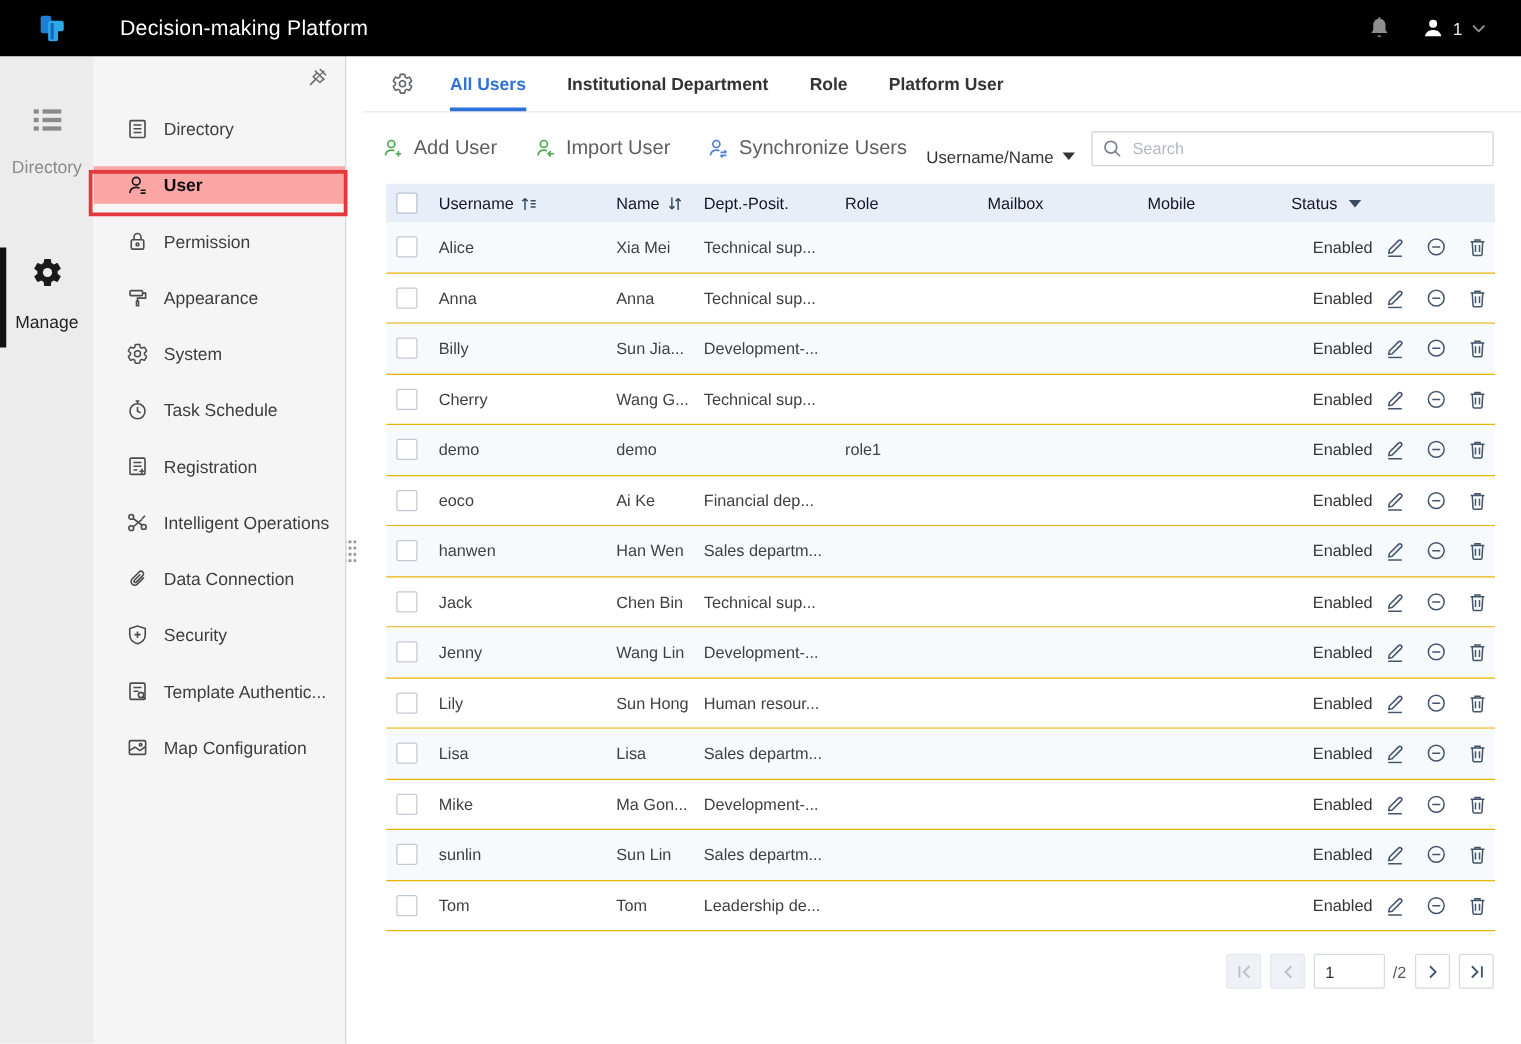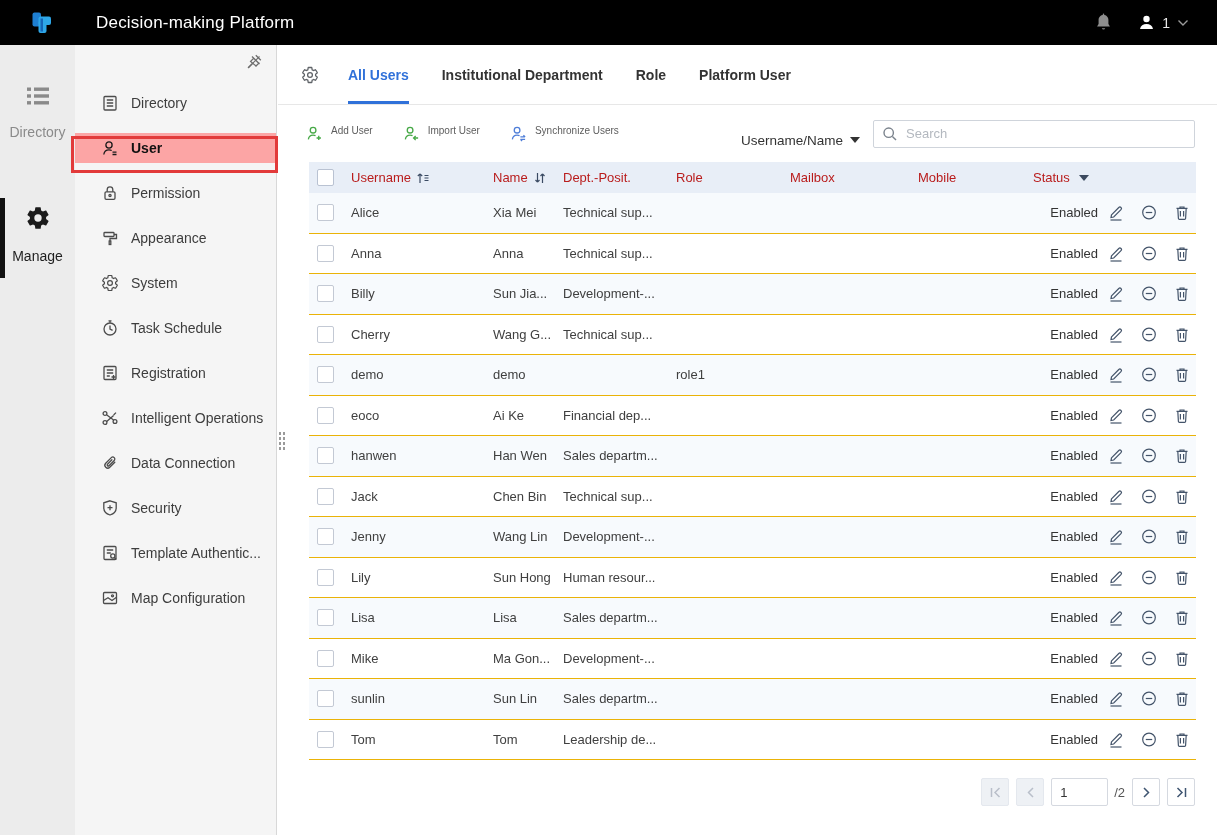--- a/index.html
+++ b/index.html
@@ -32,42 +32,42 @@
   .menu-item.active { background:#fca5a5; font-weight:bold; color:#111; }
   .annotation-box { position:absolute; left:71px; top:136px; width:207px; height:37px; border:3px solid #e23a3a; z-index:40; pointer-events:none; }
 
   
   .drag-handle { position:absolute; left:277px; top:430px; width:8px; height:22px; z-index:25;
     background-image:radial-gradient(#9a9a9a 1px, transparent 1.2px); background-size:4px 5px; background-position:1px 1px; }
 
   
   .main { position:absolute; left:278px; top:45px; width:939px; height:790px; background:#fff; z-index:10; }
 
-  .tabbar { height:60px; border-bottom:1px solid #e7e7e7; display:flex; align-items:center; padding-left:23px; }
+  .tabbar { height:45px; border-bottom:1px solid #e7e7e7; display:flex; align-items:center; padding-left:23px;margin-left:12px; }
   .tab-gear { width:18px; height:18px; cursor:pointer; }
   .tabs { display:flex; height:100%; margin-left:29px; gap:33px; }
   .tab { height:100%; display:flex; align-items:center; font-size:14px; font-weight:bold; color:#333; cursor:pointer; border-bottom:3px solid transparent; padding-top:3px; }
   .tab.active { color:#3071d9; border-bottom-color:#3071d9; }
 
   .toolbar { height:57px; display:flex; align-items:center; padding:0 22px 0 28px; }
   .tb-left { display:flex; align-items:center; gap:30px; }
-  .tb-btn { display:flex; align-items:flex-start; gap:8px; font-size:10px; color:#5d5d5d; cursor:pointer; }
+  .tb-btn { display:flex; align-items:center; gap:8px; font-size:16px; color:#5d5d5d; cursor:pointer; }
   .tb-btn svg { width:17px; height:17px; }
   .tb-right { margin-left:auto; display:flex; align-items:flex-end; gap:13px; }
   .filter { display:flex; align-items:center; gap:7px; font-size:13.5px; color:#333; cursor:pointer; }
   .caret-down { width:0; height:0; border-left:5px solid transparent; border-right:5px solid transparent; border-top:6px solid #333; }
   .searchbox { position:relative; width:322px; height:28px; }
   .searchbox input { width:100%; height:100%; border:1px solid #cfd4db; border-radius:2px; padding:0 8px 0 32px; font-size:13px; color:#333; outline:none; font-family:"Liberation Sans",sans-serif; }
   .searchbox input::placeholder { color:#b3b8bf; }
   .search-ic { position:absolute; left:9px; top:6px; width:16px; height:16px; }
 
   
   .table { margin-left:31px; width:887px; font-size:13px; }
   .tgrid { display:grid; grid-template-columns:34px 150px 70px 113px 114px 128px 115px 65px 1fr; align-items:center; }
-  .thead { background:#e8eef7; height:31px; color:#b91c1c; }
+  .thead { background:#e8eef7; height:31px; color:#0f172a; }
   .th { display:flex; align-items:center; gap:5px; }
   .trow { height:40.5px; border-bottom:1px solid #eab308; color:#404040; }
   .trow:nth-child(odd) { background:#f7fafd; }
   .cb { width:17px; height:17px; border:1px solid #c3c9d4; border-radius:2px; background:#fff; margin-left:8px; cursor:pointer; }
   .thead .cb { border-color:#b9c2d2; }
   .cell-status { color:#333;text-align:right; }
   .actions { display:flex; justify-content:flex-end; gap:17px; padding-right:6px; }
   .actions svg { width:16px; height:17px; cursor:pointer; }
   .sort-ic { width:14px; height:14px; }
   .status-caret { width:0; height:0; border-left:5px solid transparent; border-right:5px solid transparent; border-top:6px solid #3c4a5f; margin-left:4px; }

